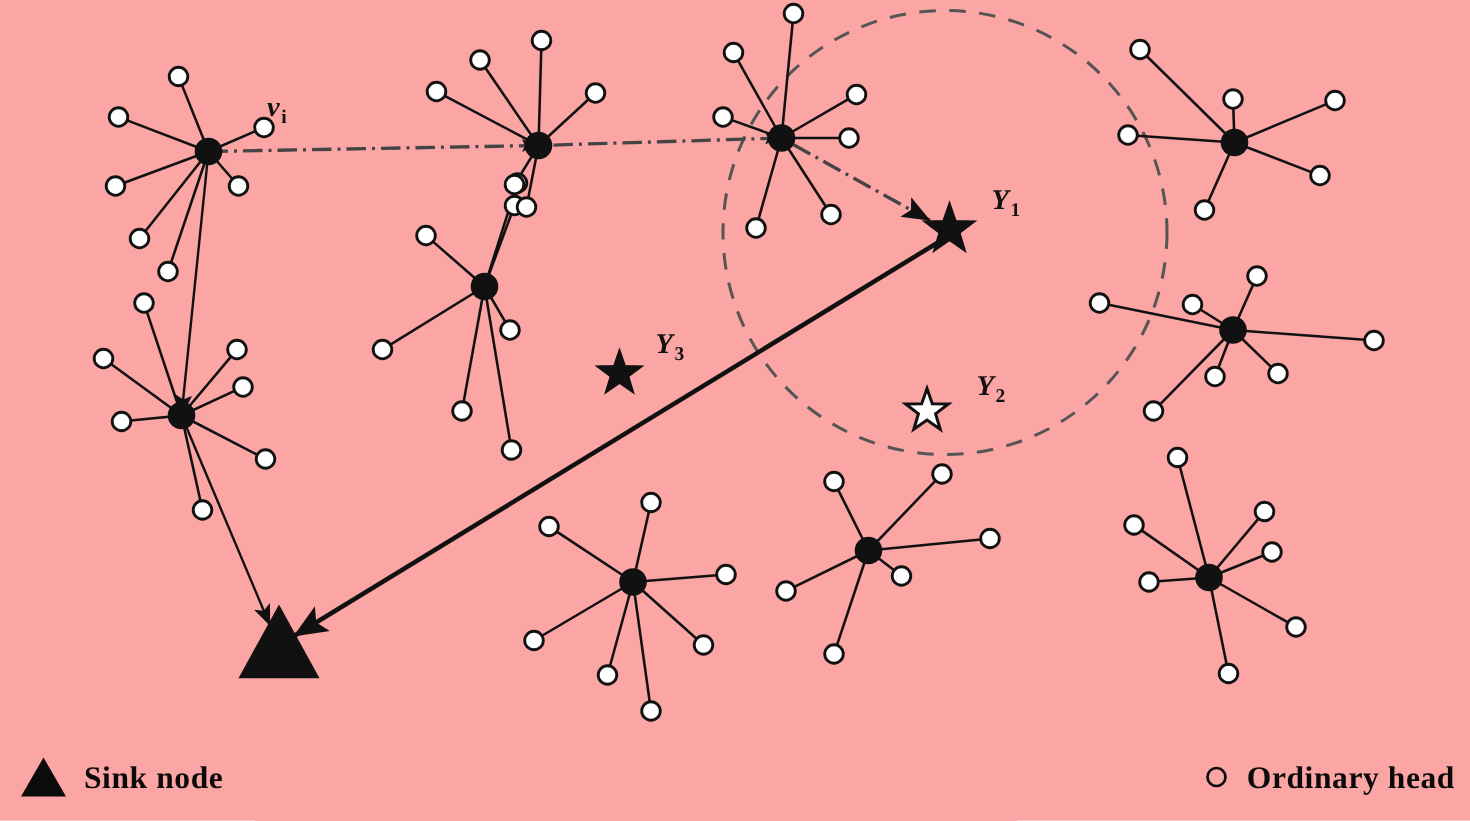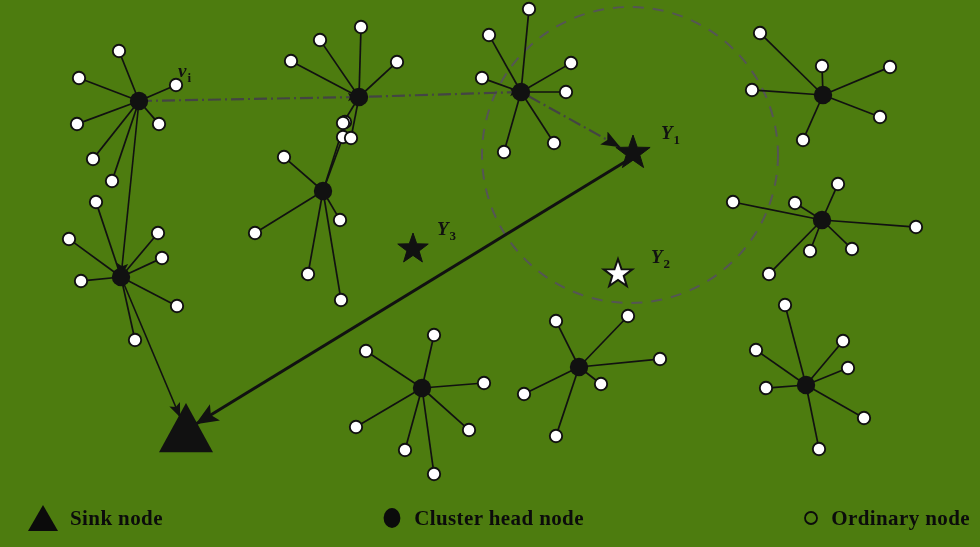--- a/index.html
+++ b/index.html
@@ -12,21 +12,21 @@
     width: 980px;
     height: 547px;
     font-family: "Liberation Serif", "DejaVu Serif", serif;
     overflow: hidden;
     position: relative;
   }
   #figure-root {
     position: relative;
     width: 980px;
     height: 547px;
-    background: #4d7c0f;
+    background: #fca5a5;
   }
   #network-canvas {
     position: absolute;
     left: 0;
     top: 0;
     width: 980px;
     height: 547px;
     display: block;
   }
   .node-label {
@@ -42,21 +42,21 @@
   }
   .legend-strip {
     position: absolute;
     left: 0;
     bottom: 0;
     width: 980px;
     height: 58px;
     display: flex;
     align-items: center;
     justify-content: space-between;
-    padding: 0 10px 0 26px;
+    padding: 0 10px 0 12px;
     box-sizing: border-box;
   }
   .legend-entry {
     display: flex;
     align-items: center;
     gap: 10px;
   }
   .legend-text {
     font-family: "Liberation Serif", "DejaVu Serif", serif;
     font-weight: 700;
@@ -274,32 +274,24 @@
     <div class="legend-entry">
       <span class="legend-glyph">
         <svg width="34" height="30" viewBox="0 0 34 30">
             <path d="M17 2 L32 28 L2 28 Z" fill="#0b0b0b"></path>
           </svg>
       </span>
       <span class="legend-text">Sink node</span>
     </div>
 
 
-    <div class="legend-entry">
-      <span class="legend-glyph">
-        <svg width="24" height="26" viewBox="0 0 24 26">
-            <ellipse cx="12" cy="13" rx="8.4" ry="10" fill="#0b0b0b"></ellipse>
-          </svg>
-      </span>
-      <span class="legend-text">Cluster head node</span>
-    </div>
 
     <div class="legend-entry">
       <span class="legend-glyph">
         <svg width="20" height="20" viewBox="0 0 20 20">
             <circle cx="10" cy="10" r="6" fill="none" stroke="#0b0b0b" stroke-width="1.8"></circle>
           </svg>
       </span>
-      <span class="legend-text">Ordinary node</span>
+      <span class="legend-text">Ordinary head</span>
     </div>
 
   </div>
 </div>
 
 </body></html>

